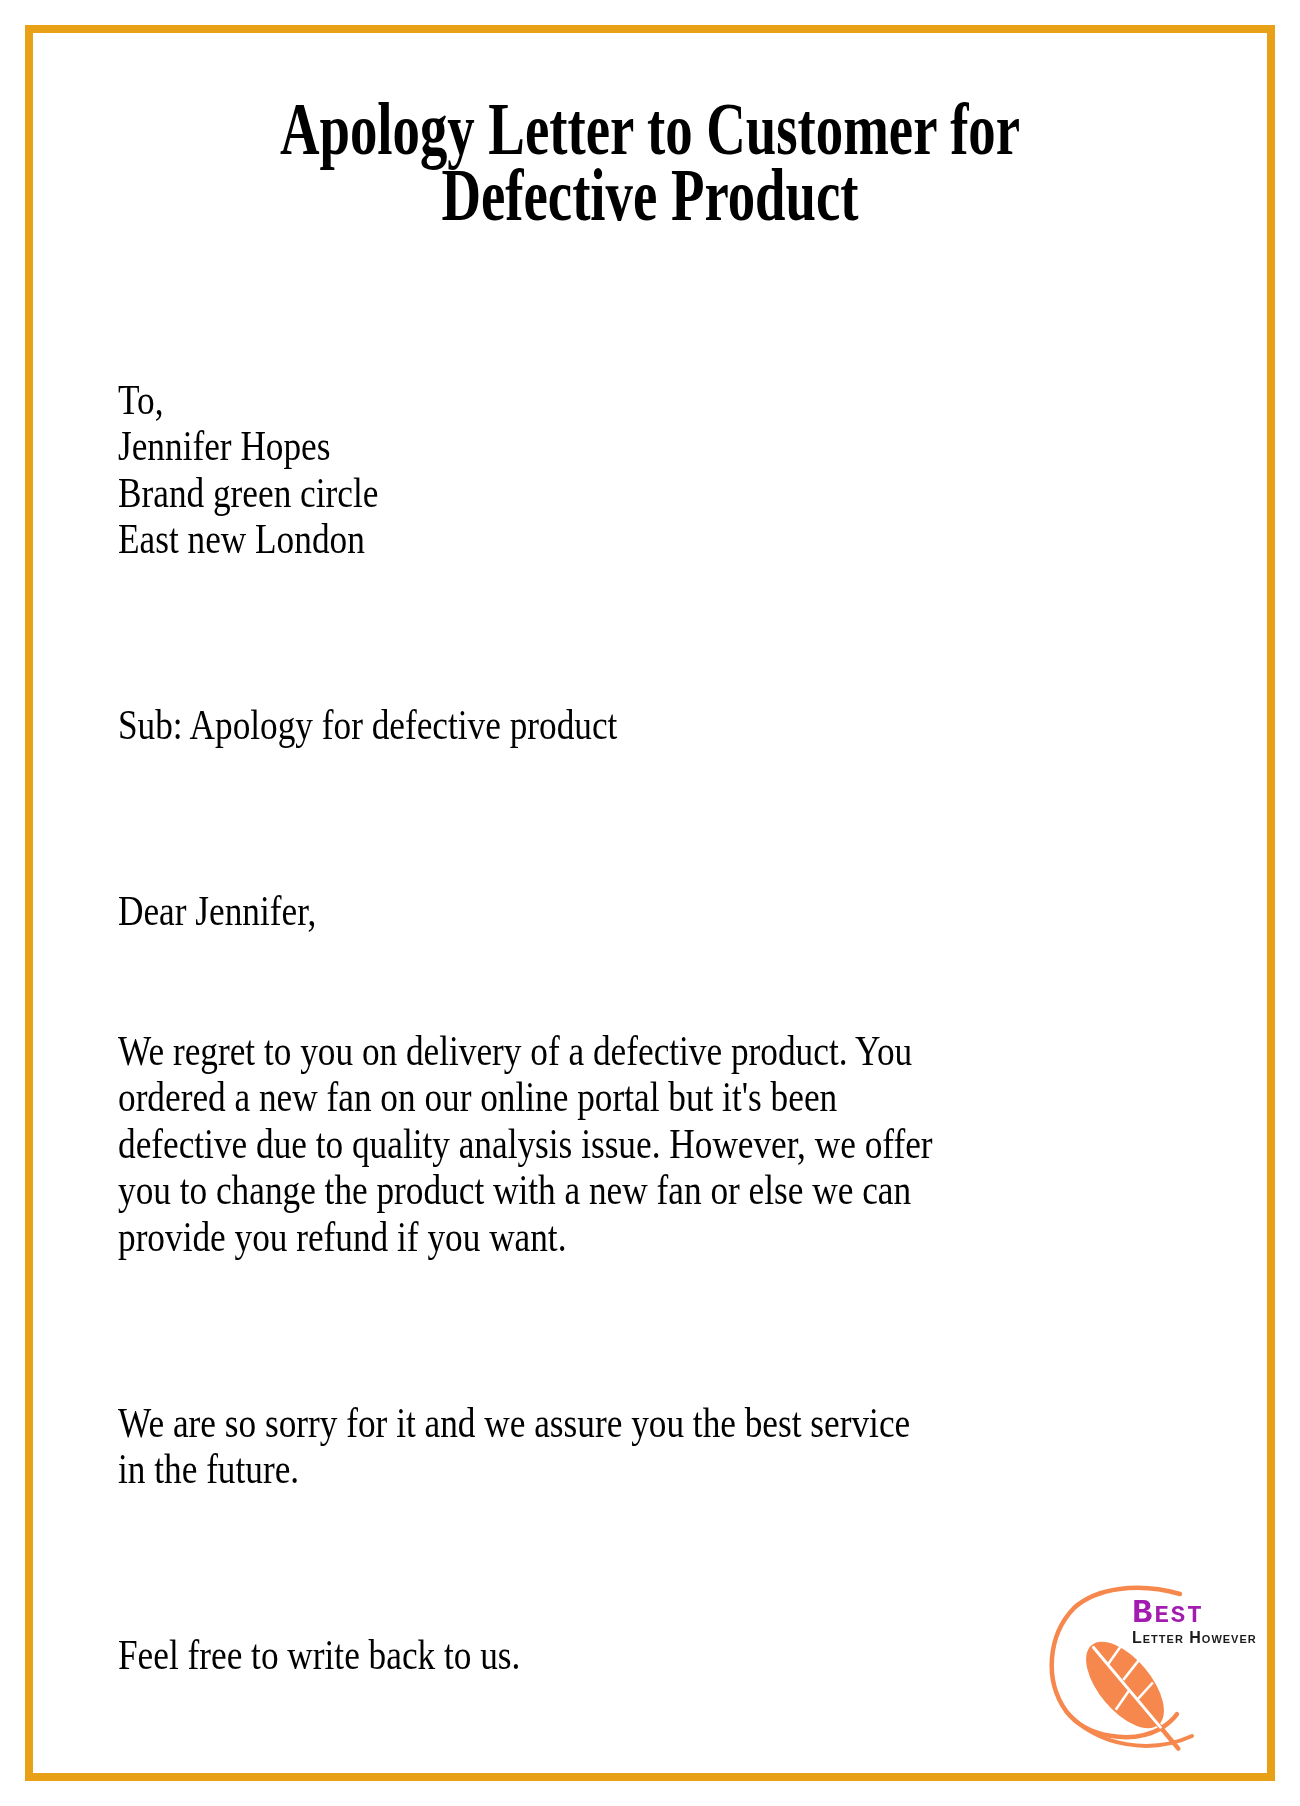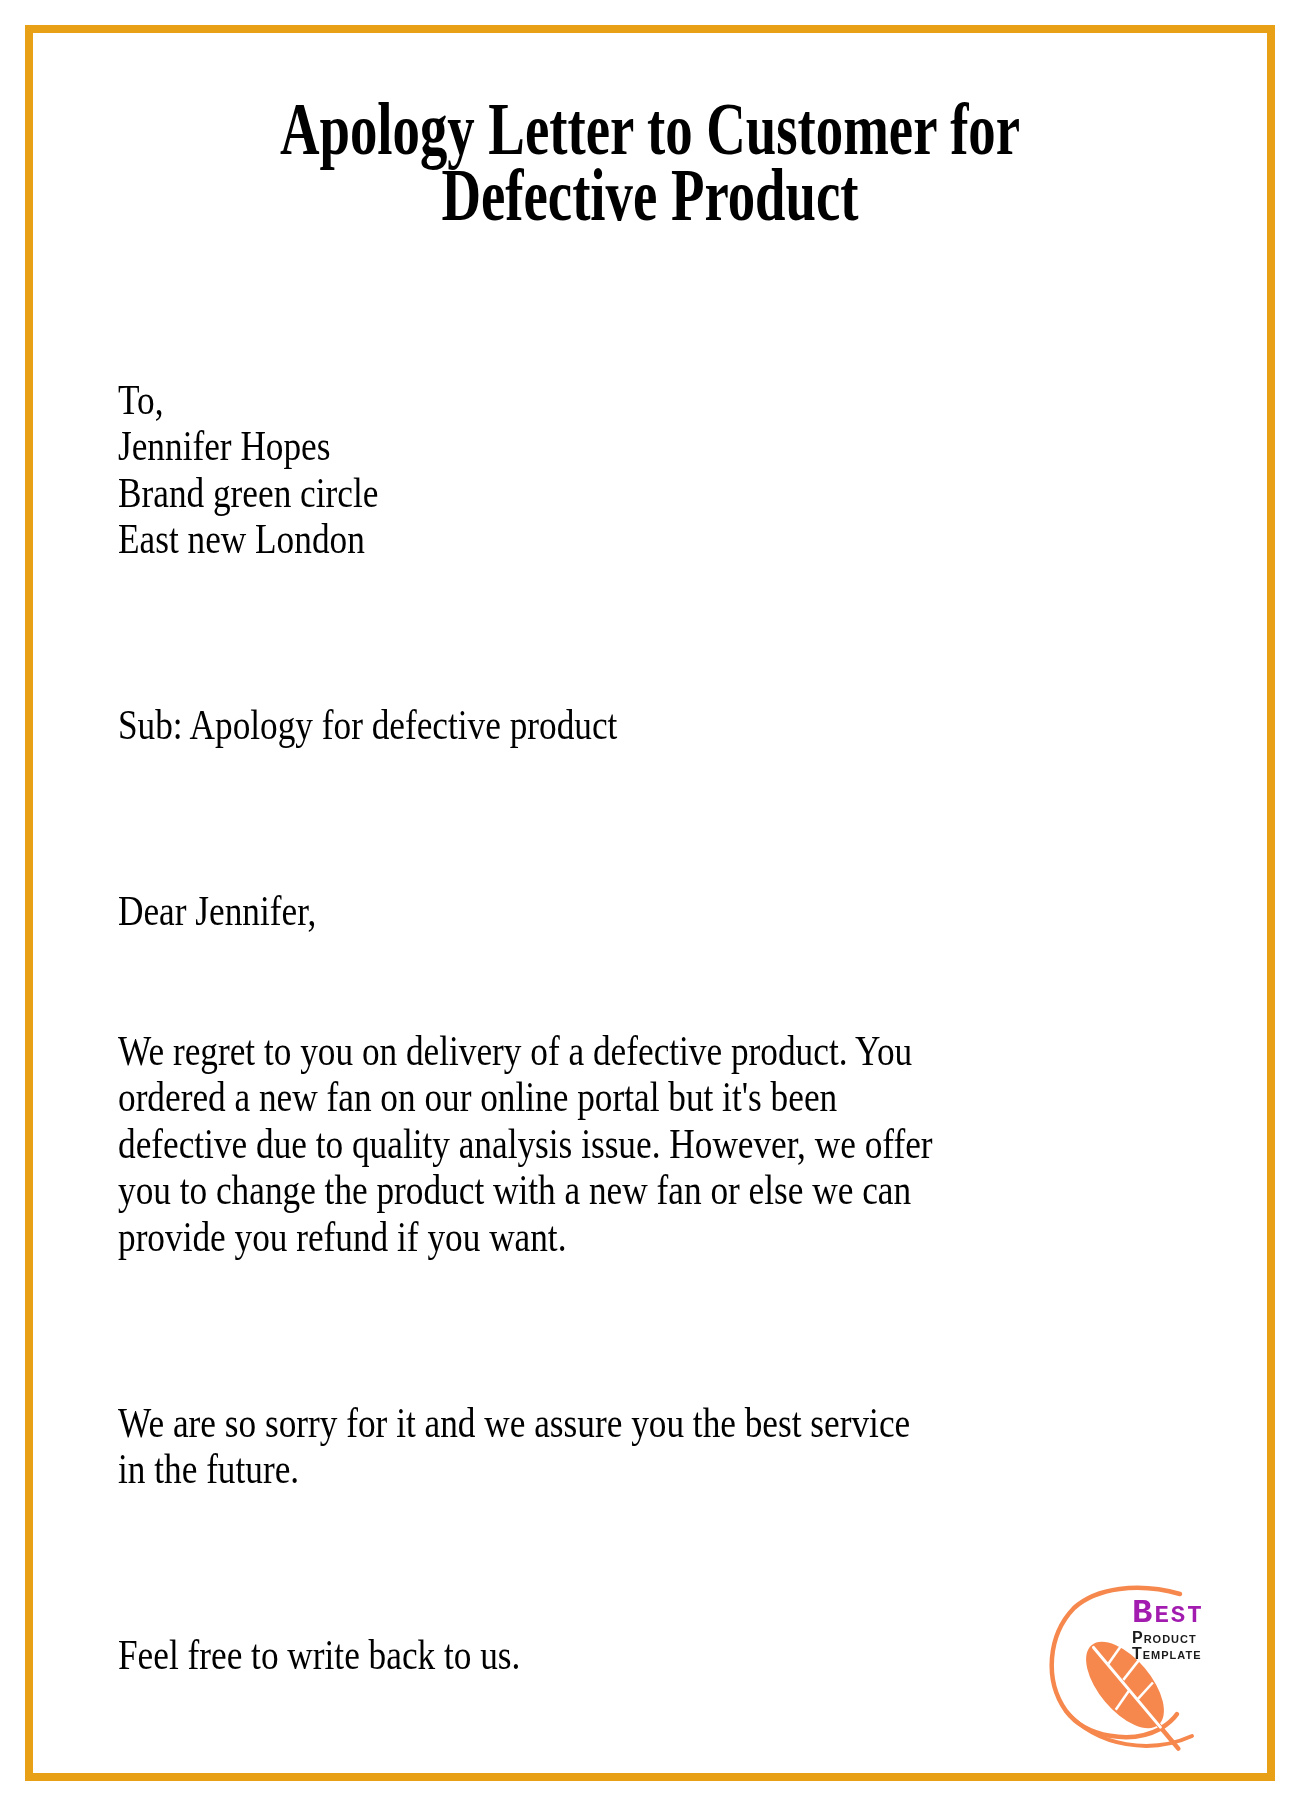--- a/index.html
+++ b/index.html
@@ -128,14 +128,14 @@
       <line x1="85" y1="152" x2="85" y2="188" stroke="#F6884E" stroke-width="4.5" stroke-linecap="round"></line>
       <ellipse cx="85" cy="105" rx="26" ry="52" fill="#F6884E"></ellipse>
       <line x1="85" y1="56" x2="85" y2="160" stroke="#ffffff" stroke-width="3" stroke-linecap="round"></line>
       <line x1="86" y1="78" x2="109" y2="72" stroke="#ffffff" stroke-width="2.5"></line>
       <line x1="87" y1="100" x2="111" y2="95" stroke="#ffffff" stroke-width="2.5"></line>
       <line x1="86" y1="124" x2="108" y2="121" stroke="#ffffff" stroke-width="2.5"></line>
       <line x1="84" y1="112" x2="62" y2="118" stroke="#ffffff" stroke-width="2.5"></line>
     </g>
   </svg>
   <div class="logo-brand-name">Best</div>
-  <div class="logo-tagline">Product Template</div>
+  <div class="logo-tagline">Letter However</div>
 </div>
 
 </body></html>

